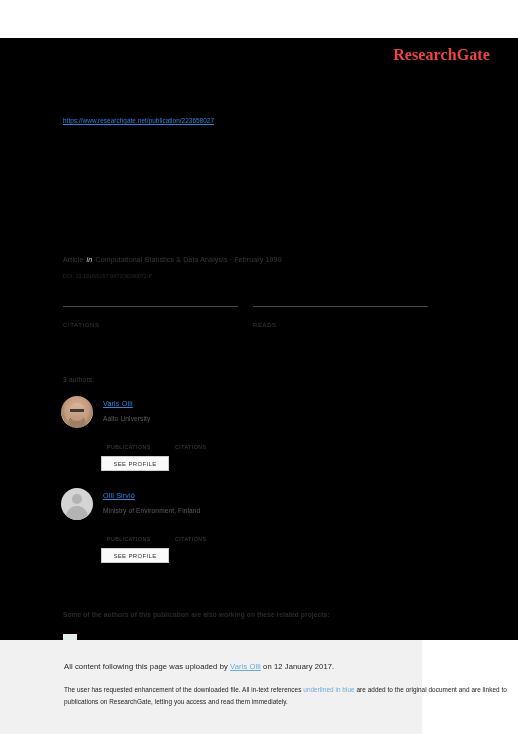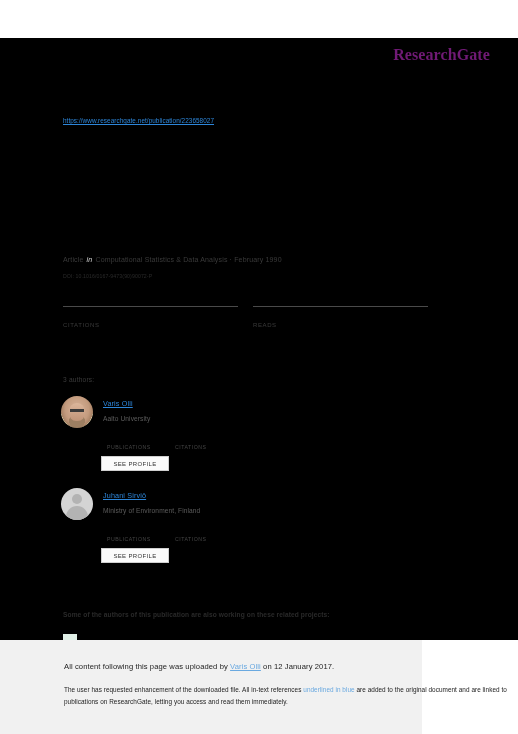--- a/index.html
+++ b/index.html
@@ -39,21 +39,21 @@
   }
 
   
   .brand {
     position: absolute;
     top: 46px;
     right: 28px;
     font-family: "Liberation Serif", serif;
     font-size: 16px;
     font-weight: bold;
-    color: #701a75;
+    color: #ef4444;
     letter-spacing: 0.1px;
   }
 
   
   .pub-url {
     position: absolute;
     top: 117px;
     left: 63px;
     font-size: 6.4px;
     color: #2d86d9;
@@ -364,21 +364,21 @@
         <div class="see-profile">SEE PROFILE</div>
       </div>
 
 
     </div>
 
     <div class="author-row">
 
       <div class="author-cell">
         <div class="avatar placeholder"></div>
-        <a class="author-name" href="#">Juhani Sirviö</a>
+        <a class="author-name" href="#">Olli Sirviö</a>
         <div class="author-affil">Ministry of Environment, Finland</div>
         <div class="author-counts">
           <div class="count-group">
             <div class="count-value"></div>
             <div class="count-label">PUBLICATIONS</div>
           </div>
           <div class="count-group">
             <div class="count-value"></div>
             <div class="count-label">CITATIONS</div>
           </div>

